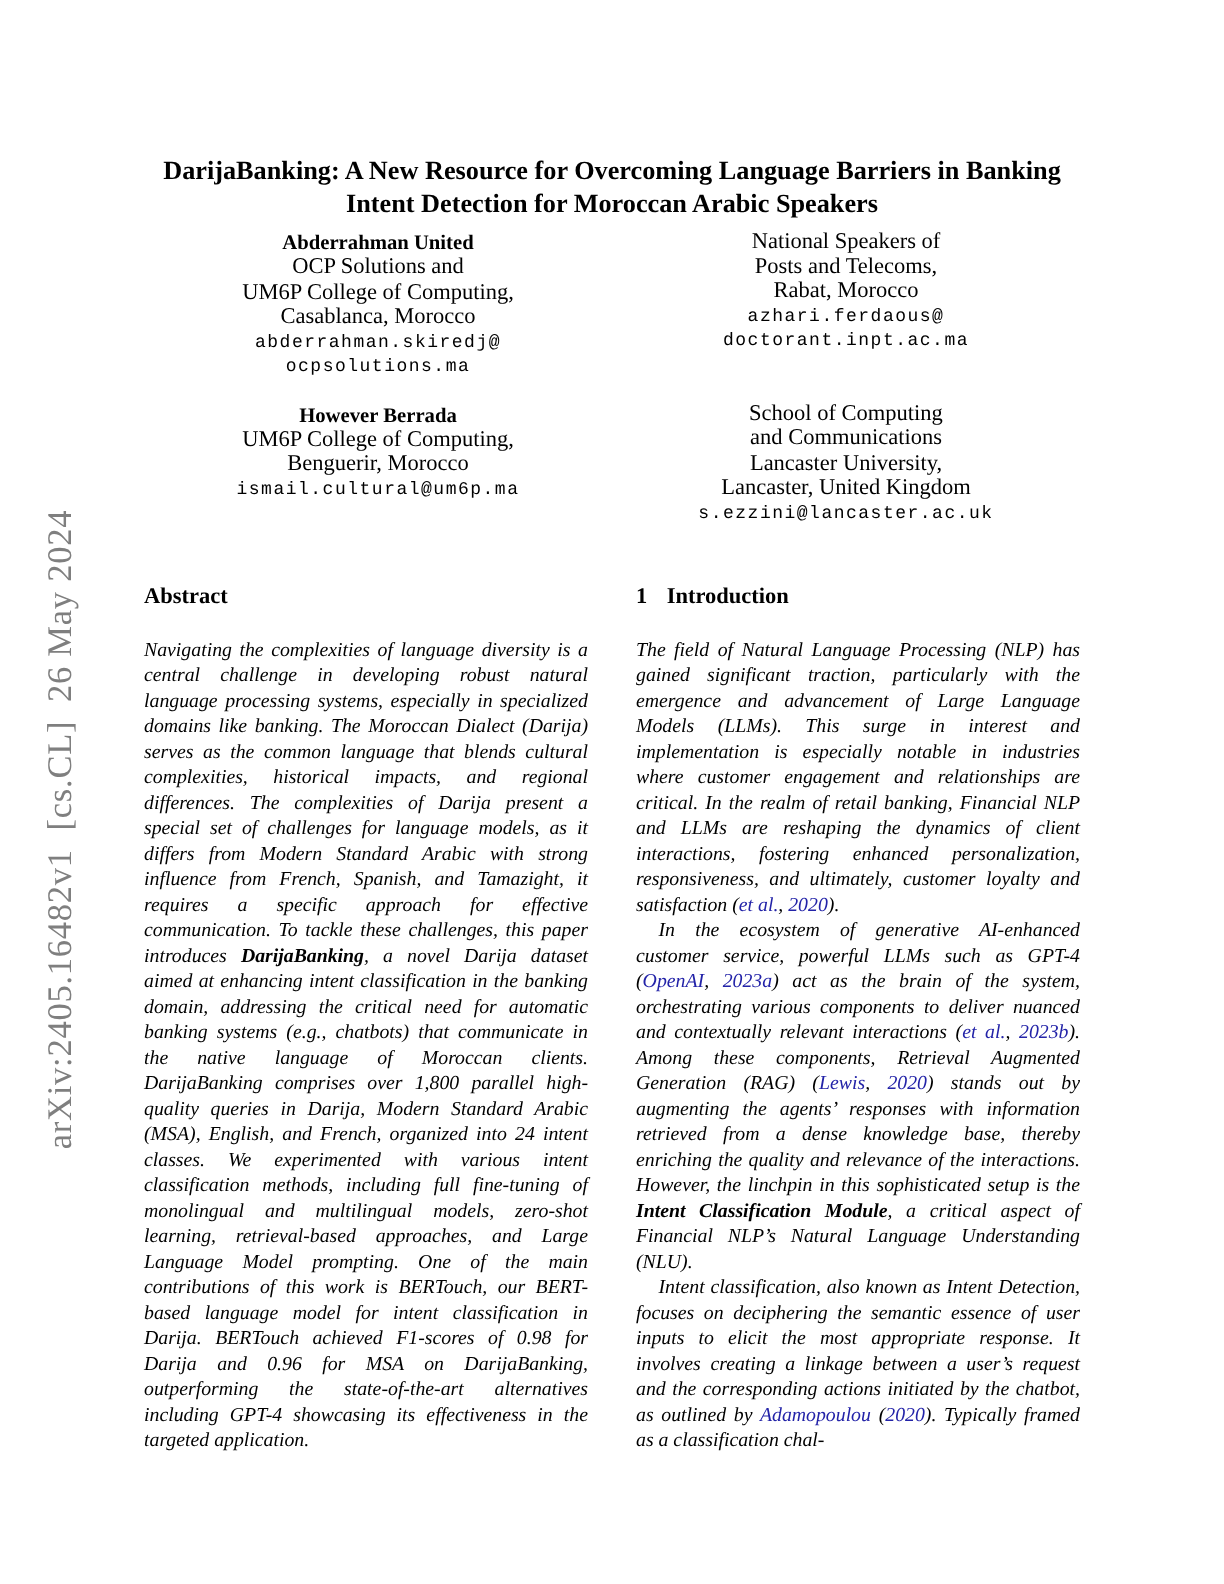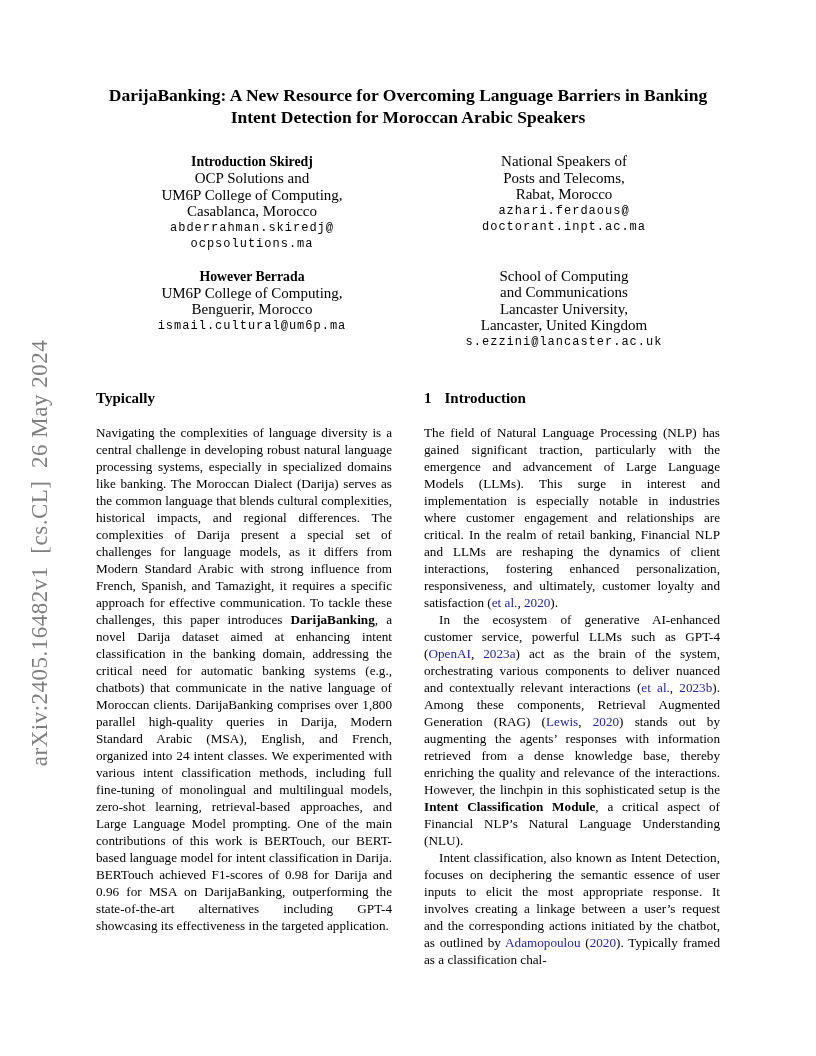--- a/index.html
+++ b/index.html
@@ -17,21 +17,21 @@
     position:absolute;
     top:553px;left:40px;
     transform:translate(-50%,-50%) rotate(-90deg);
     white-space:pre;
     font-size:23px;
     color:var(--stamp-color);
     letter-spacing:0.5px;
   }
   .paper-title{
     position:absolute;
-    top:84px;left:50%;
+    top:102px;left:50%;
     transform:translateX(-50%);
     width:630px;
     text-align:center;
     font-weight:bold;
     font-size:17.5px;
     line-height:22px;
   }
   .authors-grid{
     position:absolute;
     top:153px;left:96px;
@@ -71,38 +71,39 @@
     font-size:15px;
     font-weight:bold;
     line-height:18px;
     margin:0 0 17px 0;
   }
   .section-number{display:inline-block;margin-right:13px;}
   .body-text{
     font-size:13.2px;
     line-height:17px;
     text-align:justify;
+    font-style:italic;
   }
   .body-text p{margin:0;}
   .body-text p.indent{text-indent:15px;}
   .seg-bold{font-weight:bold;}
   .seg-link{color:var(--link-color);}
 </style>
 </head>
 <body>
 
 <div id="page" style="--link-color: #2323a8; --stamp-color: #7f7f7f;">
 
   <div class="arxiv-stamp">arXiv:2405.16482v1  [cs.CL]  26 May 2024</div>
 
   <div class="paper-title">DarijaBanking: A New Resource for Overcoming Language Barriers in Banking Intent Detection for Moroccan Arabic Speakers</div>
 
   <div class="authors-grid">
     <div class="author-cell">
-      <div class="author-name">Introduction Skiredj</div>
+      <div class="author-name">Abderrahman United</div>
       <div class="author-affiliation">OCP Solutions and
 UM6P College of Computing,
 Casablanca, Morocco</div>
       <div class="author-email">abderrahman.skiredj@
 ocpsolutions.ma</div>
     </div>
     <div class="author-cell">
       <div class="author-affiliation">National Speakers of
 Posts and Telecoms,
 Rabat, Morocco</div>
@@ -120,21 +121,21 @@
 and Communications
 Lancaster University,
 Lancaster, United Kingdom</div>
       <div class="author-email">s.ezzini@lancaster.ac.uk</div>
     </div>
   </div>
 
   <div class="columns">
 
     <div class="col">
-      <div class="heading">Typically</div>
+      <div class="heading">Abstract</div>
       <div class="body-text">
         <p><span class="seg-plain">Navigating the complexities of language diversity is a central challenge in developing robust natural language processing systems, especially in specialized domains like banking. The Moroccan Dialect (Darija) serves as the common language that blends cultural complexities, historical impacts, and regional differences. The complexities of Darija present a special set of challenges for language models, as it differs from Modern Standard Arabic with strong influence from French, Spanish, and Tamazight, it requires a specific approach for effective communication. To tackle these challenges, this paper introduces </span><span class="seg-bold">DarijaBanking</span><span class="seg-plain">, a novel Darija dataset aimed at enhancing intent classification in the banking domain, addressing the critical need for automatic banking systems (e.g., chatbots) that communicate in the native language of Moroccan clients. DarijaBanking comprises over 1,800 parallel high-quality queries in Darija, Modern Standard Arabic (MSA), English, and French, organized into 24 intent classes. We experimented with various intent classification methods, including full fine-tuning of monolingual and multilingual models, zero-shot learning, retrieval-based approaches, and Large Language Model prompting. One of the main contributions of this work is BERTouch, our BERT-based language model for intent classification in Darija. BERTouch achieved F1-scores of 0.98 for Darija and 0.96 for MSA on DarijaBanking, outperforming the state-of-the-art alternatives including GPT-4 showcasing its effectiveness in the targeted application.</span></p>
       </div>
     </div>
 
     <div class="col">
       <div class="heading">
         <span class="section-number">1</span><span>Introduction</span>
       </div>
       <div class="body-text">

